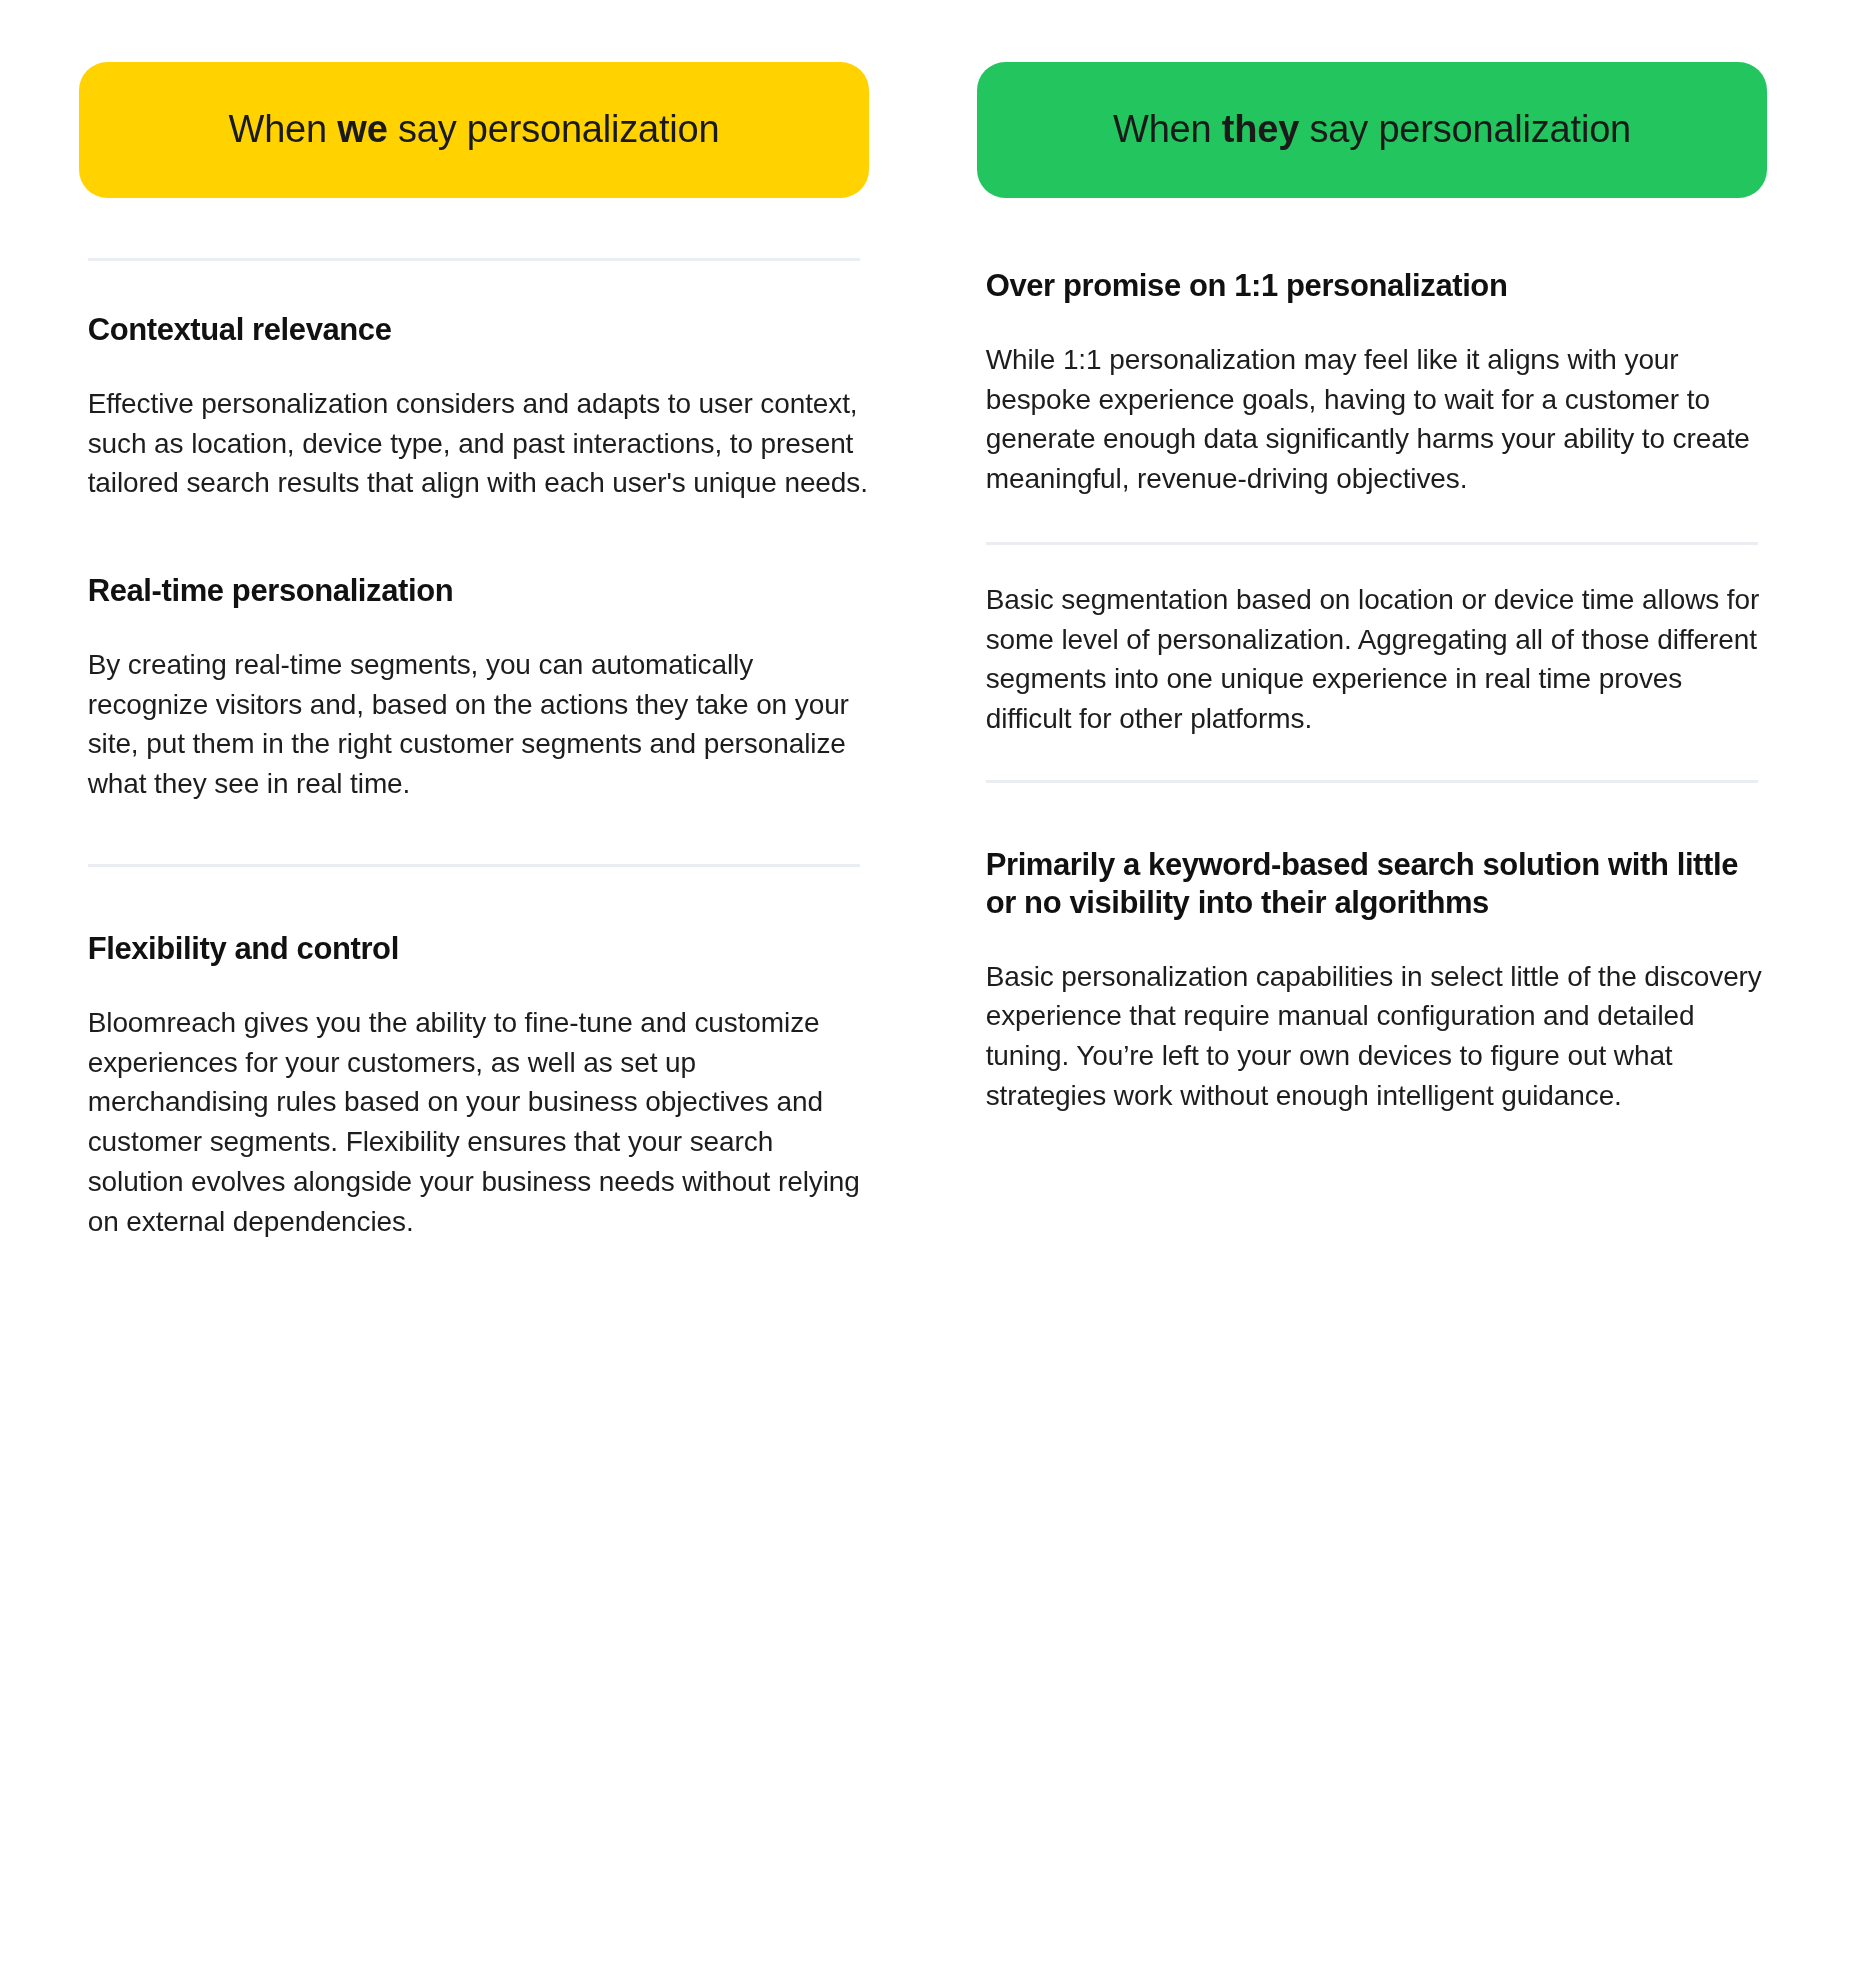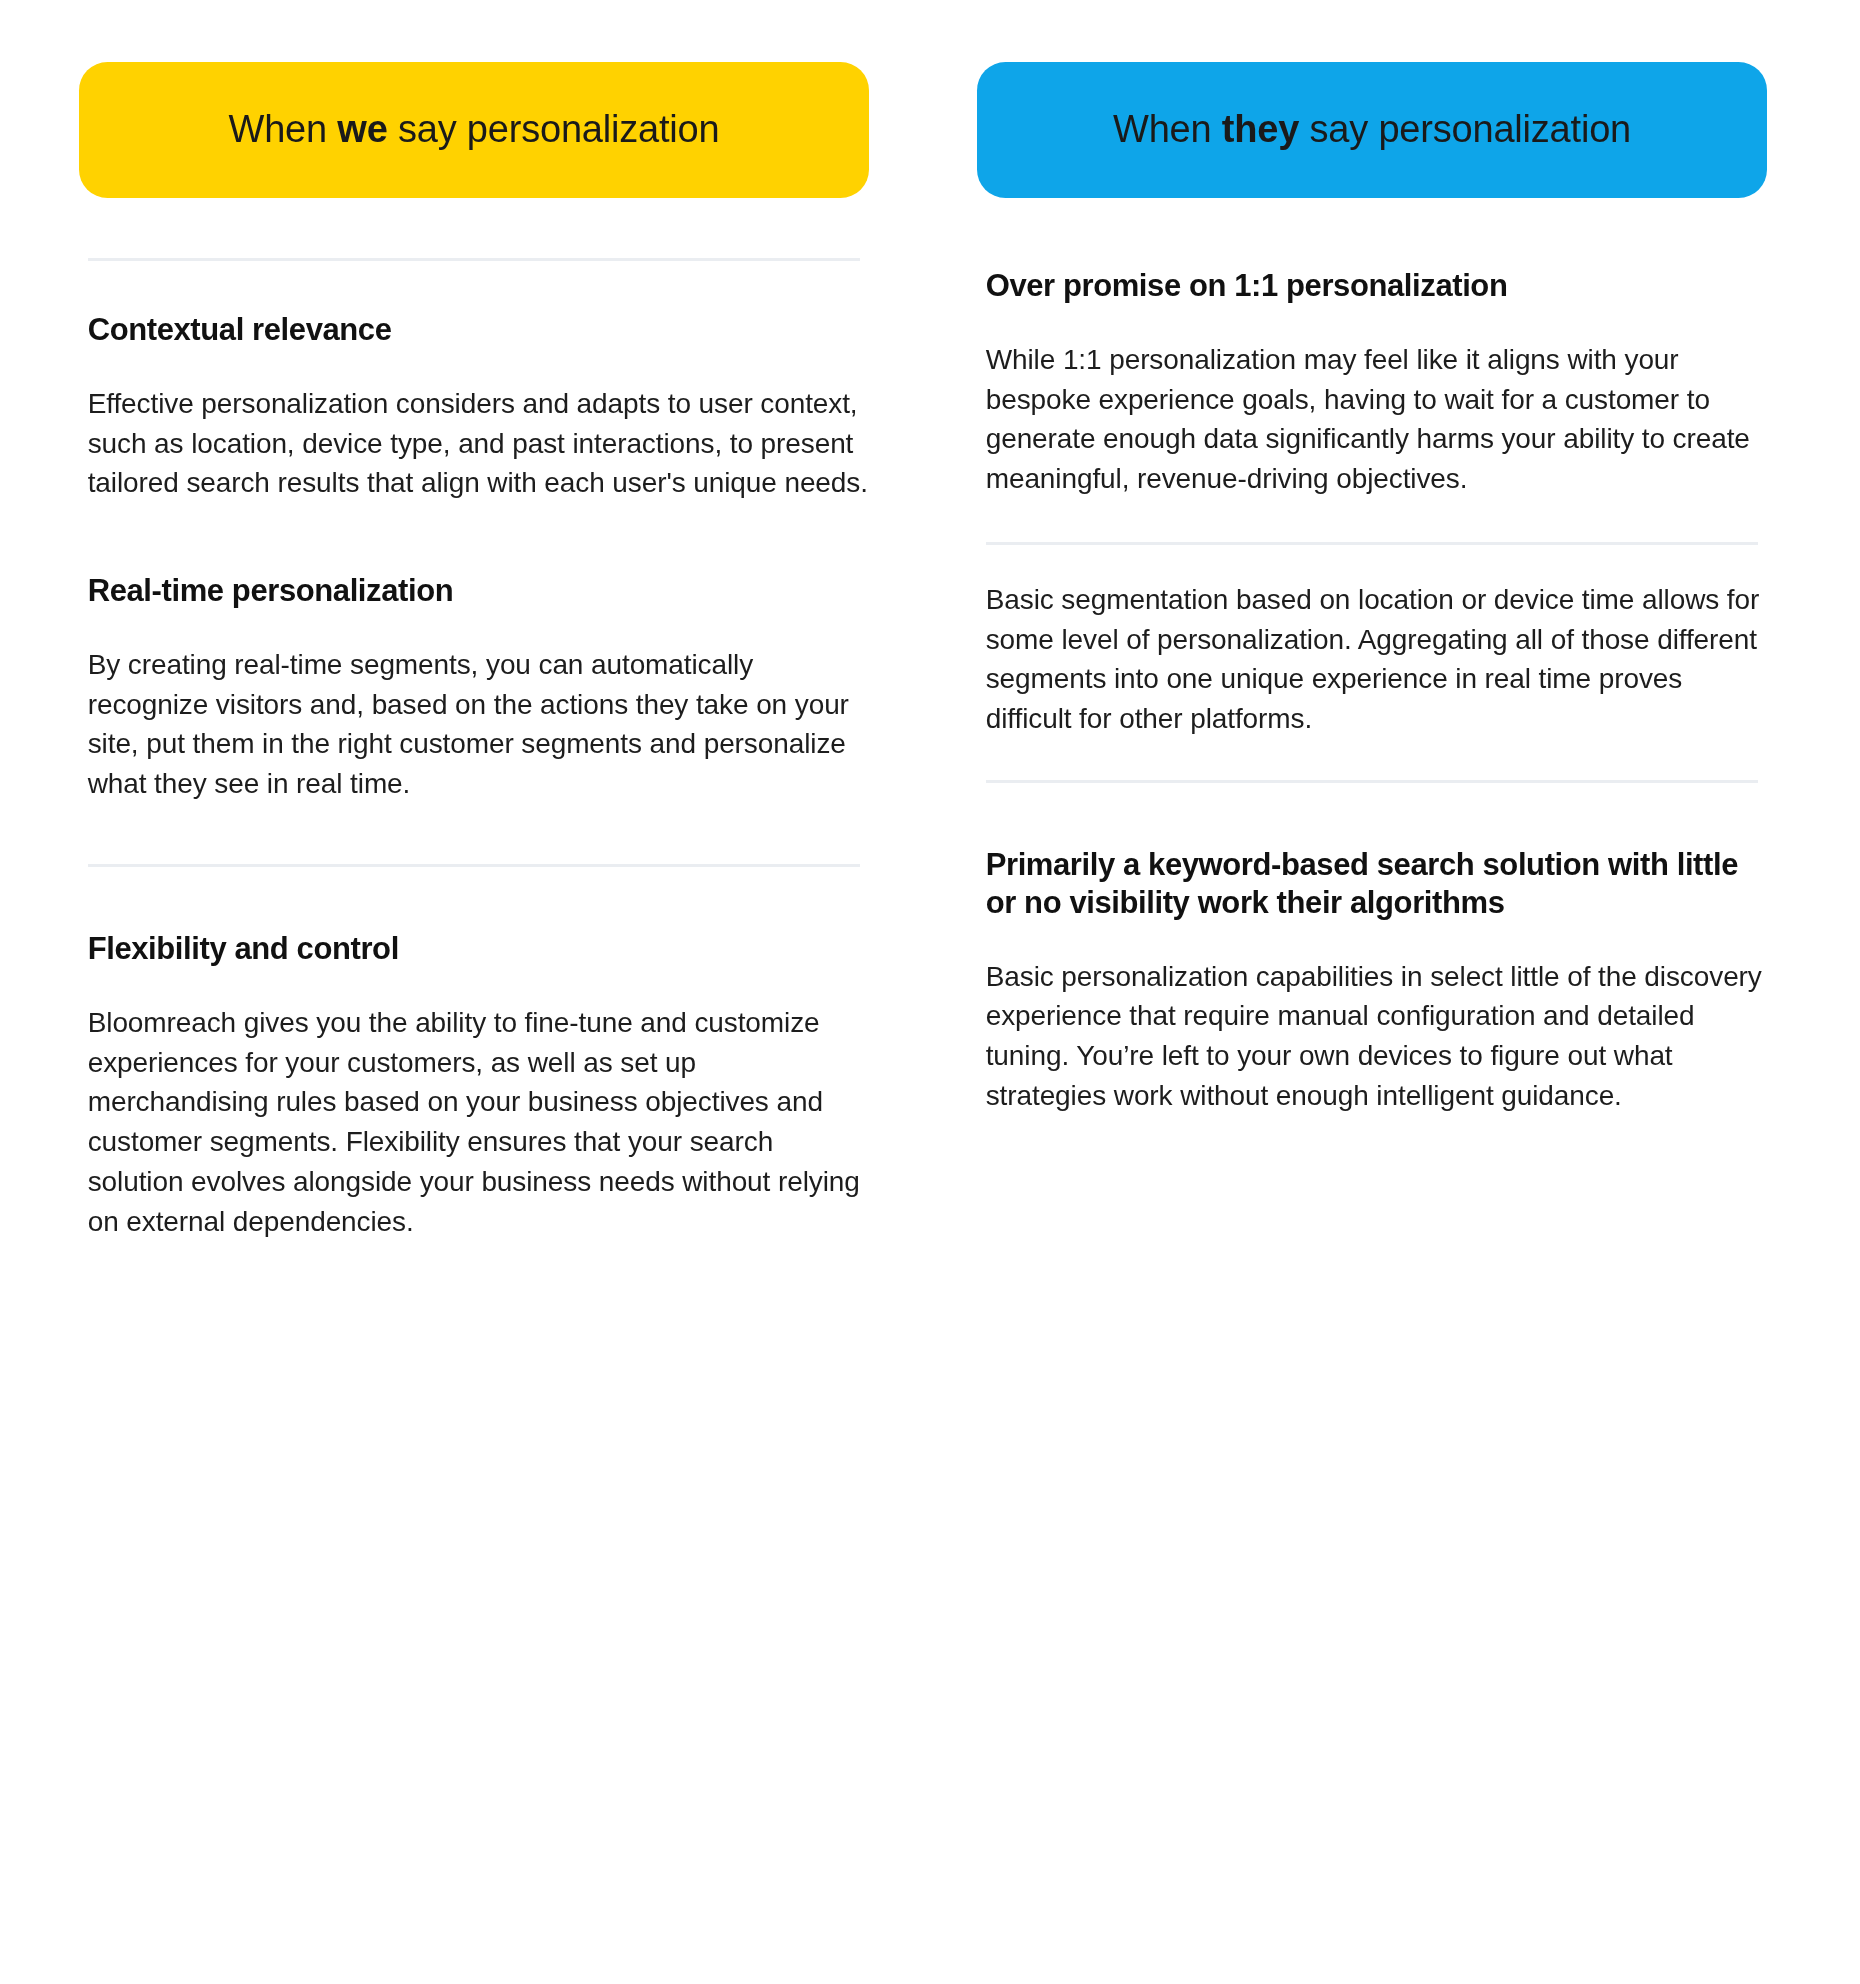--- a/index.html
+++ b/index.html
@@ -37,21 +37,21 @@
     height: 136px;
     border-radius: 28.5px;
     display: flex;
     align-items: center;
     justify-content: center;
     box-sizing: border-box;
     padding: 0 25px;
     margin-bottom: 0;
   }
   .pill-yellow { background: #ffd200; }
-  .pill-blue   { background: #0ea5e9; }
+  .pill-blue   { background: #22c55e; }
 
   .pill-title {
     font-size: 38px;
     line-height: 1.15;
     color: #1a1a1a;
     font-weight: 400;
     letter-spacing: -0.2px;
     text-align: center;
     white-space: nowrap;
   }
@@ -160,21 +160,21 @@
         <p class="section-body">While 1:1 personalization may feel like it aligns with your bespoke experience goals, having to wait for a customer to generate enough data significantly harms your ability to create meaningful, revenue-driving objectives.</p>
       </div>
 
       <div class="section sec-1">
         <hr class="section-divider">
         <p class="section-body">Basic segmentation based on location or device time allows for some level of personalization. Aggregating all of those different segments into one unique experience in real time proves difficult for other platforms.</p>
       </div>
 
       <div class="section sec-2">
         <hr class="section-divider">
-        <h3 class="section-heading">Primarily a keyword-based search solution with little or no visibility work their algorithms</h3>
+        <h3 class="section-heading">Primarily a keyword-based search solution with little or no visibility into their algorithms</h3>
         <p class="section-body">Basic personalization capabilities in select little of the discovery experience that require manual configuration and detailed tuning. You’re left to your own devices to figure out what strategies work without enough intelligent guidance.</p>
       </div>
 
     </div>
   </div>
 
 </div>
 
 
 </body></html>

